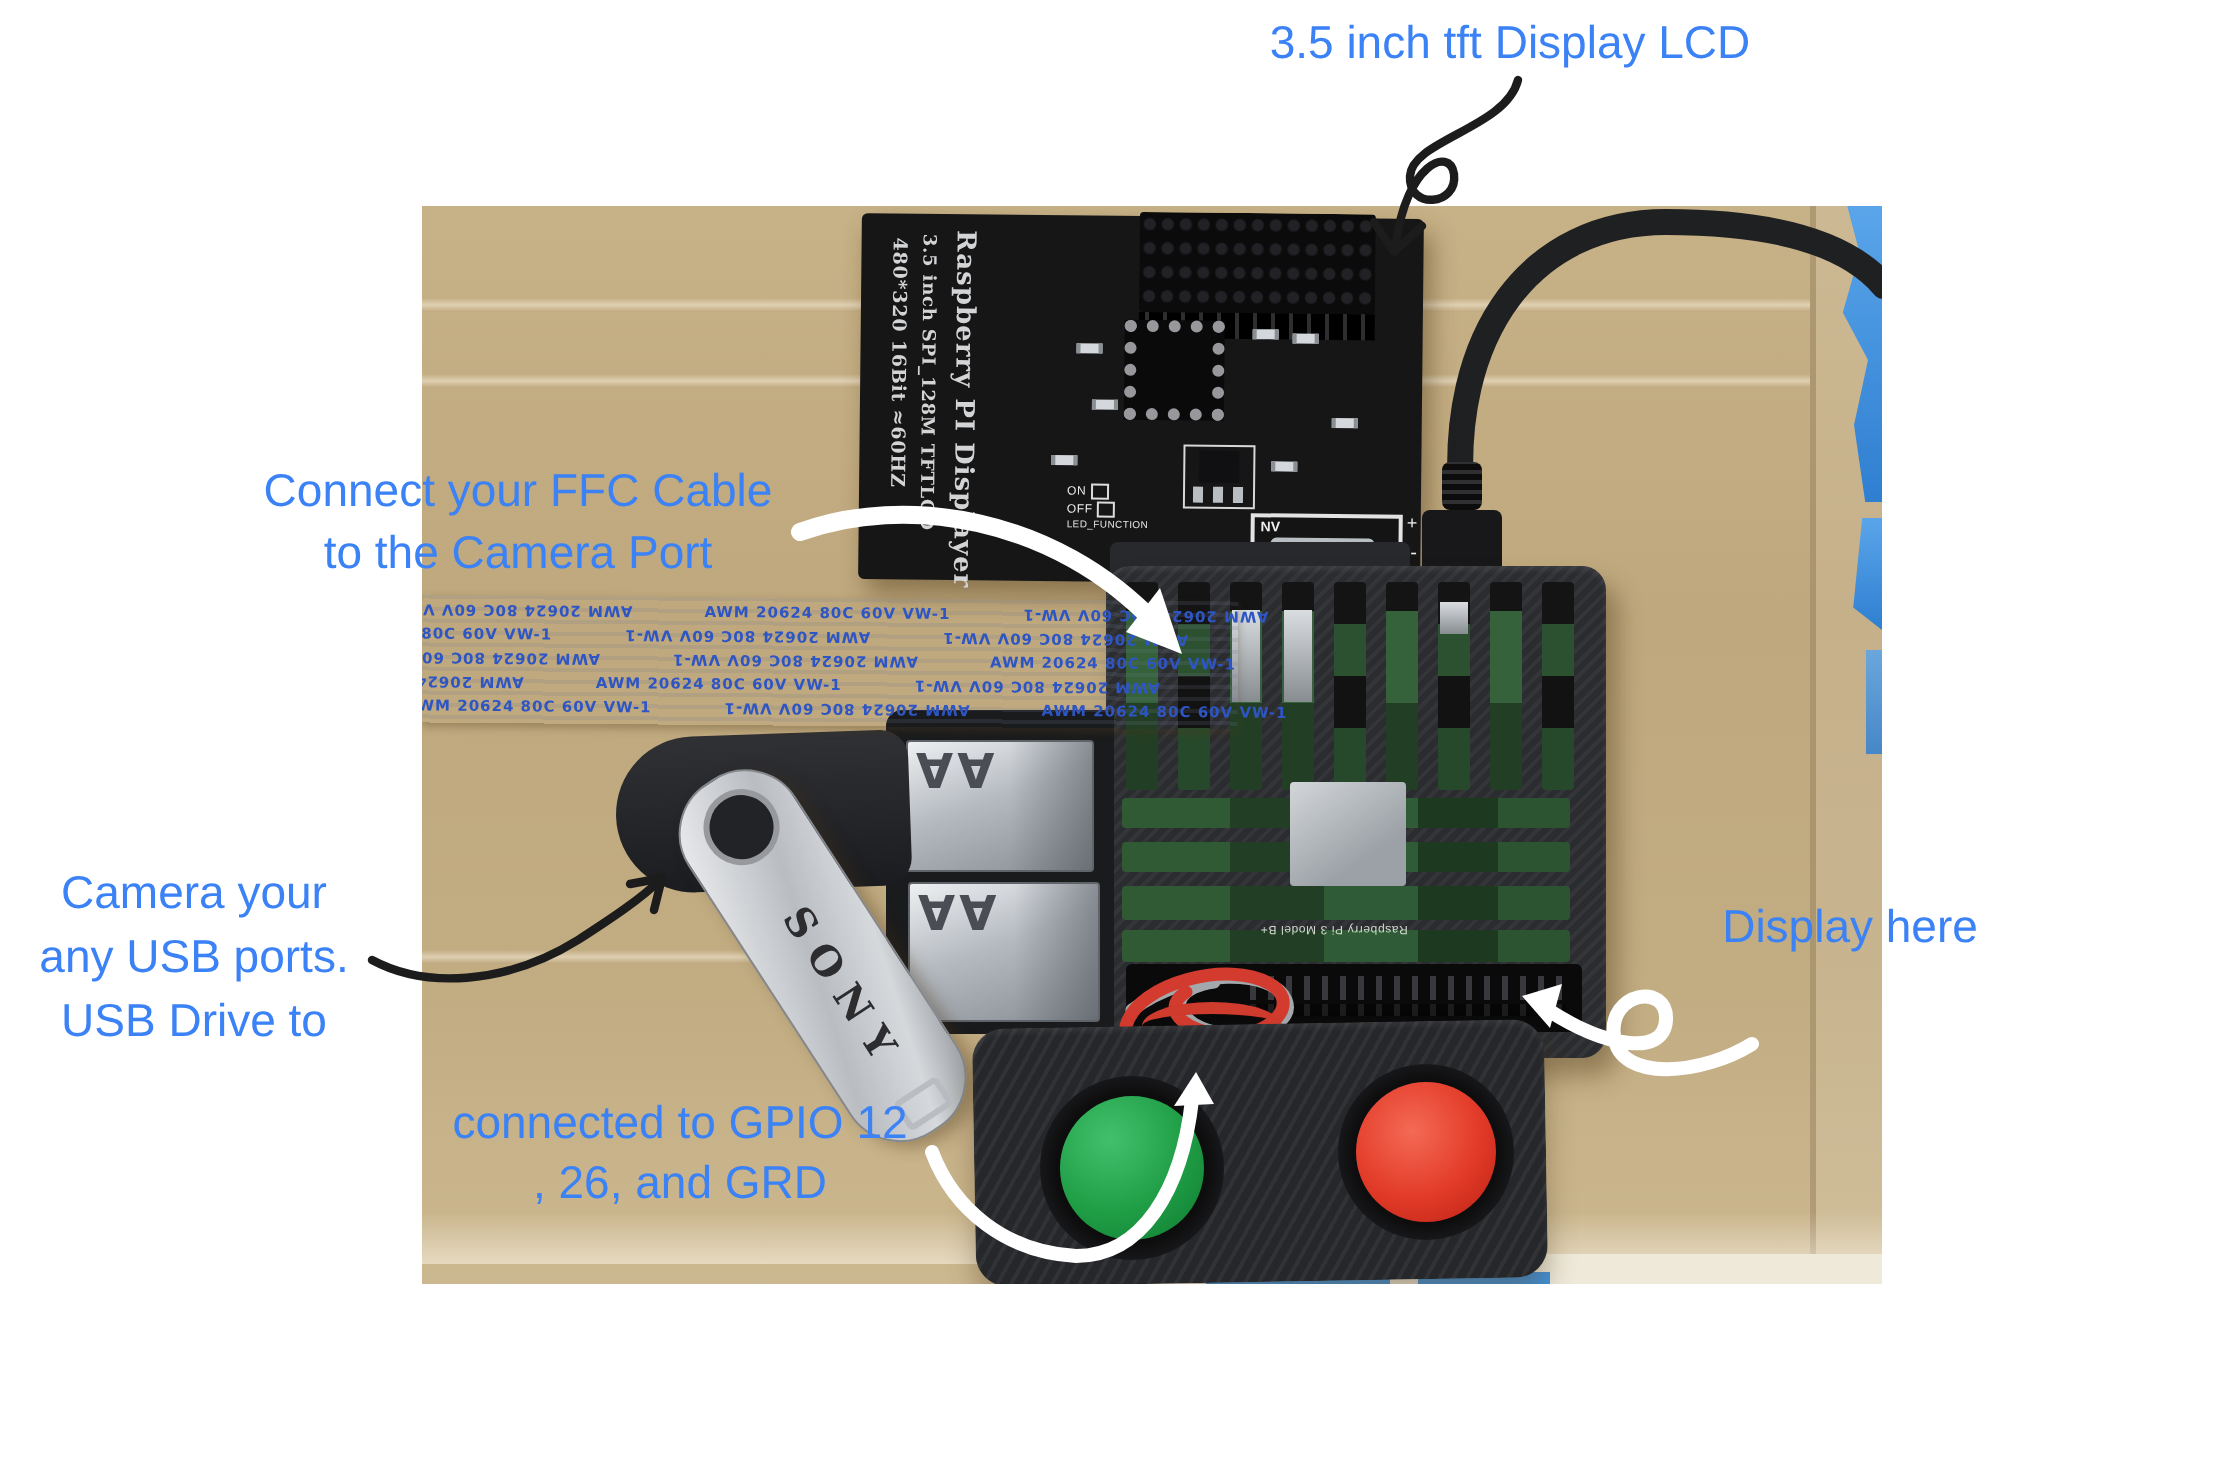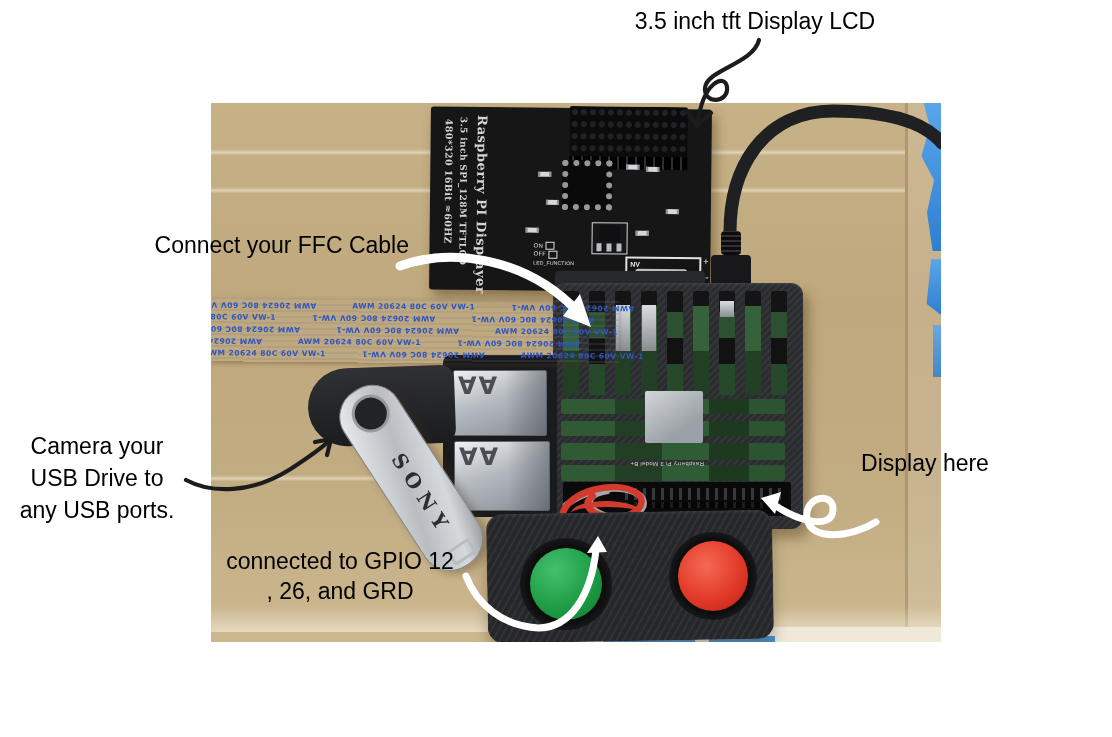--- a/index.html
+++ b/index.html
@@ -121,23 +121,23 @@
        background-image:repeating-linear-gradient(180deg,rgba(110,120,145,.18) 0 2px,rgba(255,255,255,0) 2px 6px);
        box-shadow:0 2px 4px rgba(80,60,30,.35);}
   .crow{position:absolute;white-space:nowrap;display:flex;gap:36px;
         font-size:7.5px;font-weight:bold;color:#2e55c4;letter-spacing:.5px;font-family:"DejaVu Sans",sans-serif;}
   .r180{display:inline-block;transform:rotate(180deg);}
   #crow1{top:3px;left:-18px;}  #crow2{top:15px;left:-58px;}
   #crow3{top:27px;left:-34px;} #crow4{top:39px;left:-72px;}
   #crow5{top:51px;left:-8px;}
 
   
-  .label{color:#000000;font-size:23px;text-align:center;line-height:31px;z-index:30;}
+  .label{color:#3b82f6;font-size:23px;text-align:center;line-height:31px;z-index:30;}
   #labelDisplay{left:575px;top:6px;width:360px;}
-  #labelFFC{left:109px;top:230px;width:300px;text-align:right;}
+  #labelFFC{left:109px;top:230px;width:300px;}
   #labelUSB{left:0px;top:430px;width:194px;line-height:32px;}
   #labelLCD{left:795px;top:448px;width:260px;line-height:30px;}
   #labelButtons{left:190px;top:546px;width:300px;line-height:30px;}
   .label span{display:block;}
   #arrows{left:0;top:0;width:1112px;height:737px;z-index:25;pointer-events:none;}
   svg{position:absolute;left:0;top:0;}
 </style>
 </head>
 <body>
 
@@ -275,25 +275,26 @@
     <div id="greenBtn" class="abs"></div>
     <div id="redRing" class="abs ring"></div>
     <div id="redBtn" class="abs"></div>
   </div>
 
   <div id="labelDisplay" class="abs label">
     <span>3.5 inch tft Display LCD</span>
   </div>
   <div id="labelFFC" class="abs label">
     <span>Connect your FFC Cable</span>
+    <span>to the Camera Port</span>
   </div>
   <div id="labelUSB" class="abs label">
     <span>Camera your</span>
+    <span>any USB ports.</span>
     <span>USB Drive to</span>
-    <span>any USB ports.</span>
   </div>
   <div id="labelLCD" class="abs label">
     <span>Display here</span>
   </div>
   <div id="labelButtons" class="abs label">
     <span>connected to GPIO 12</span>
     <span>, 26, and GRD</span>
   </div>
 
   <svg id="arrows" class="abs" viewBox="0 0 1112 737">

